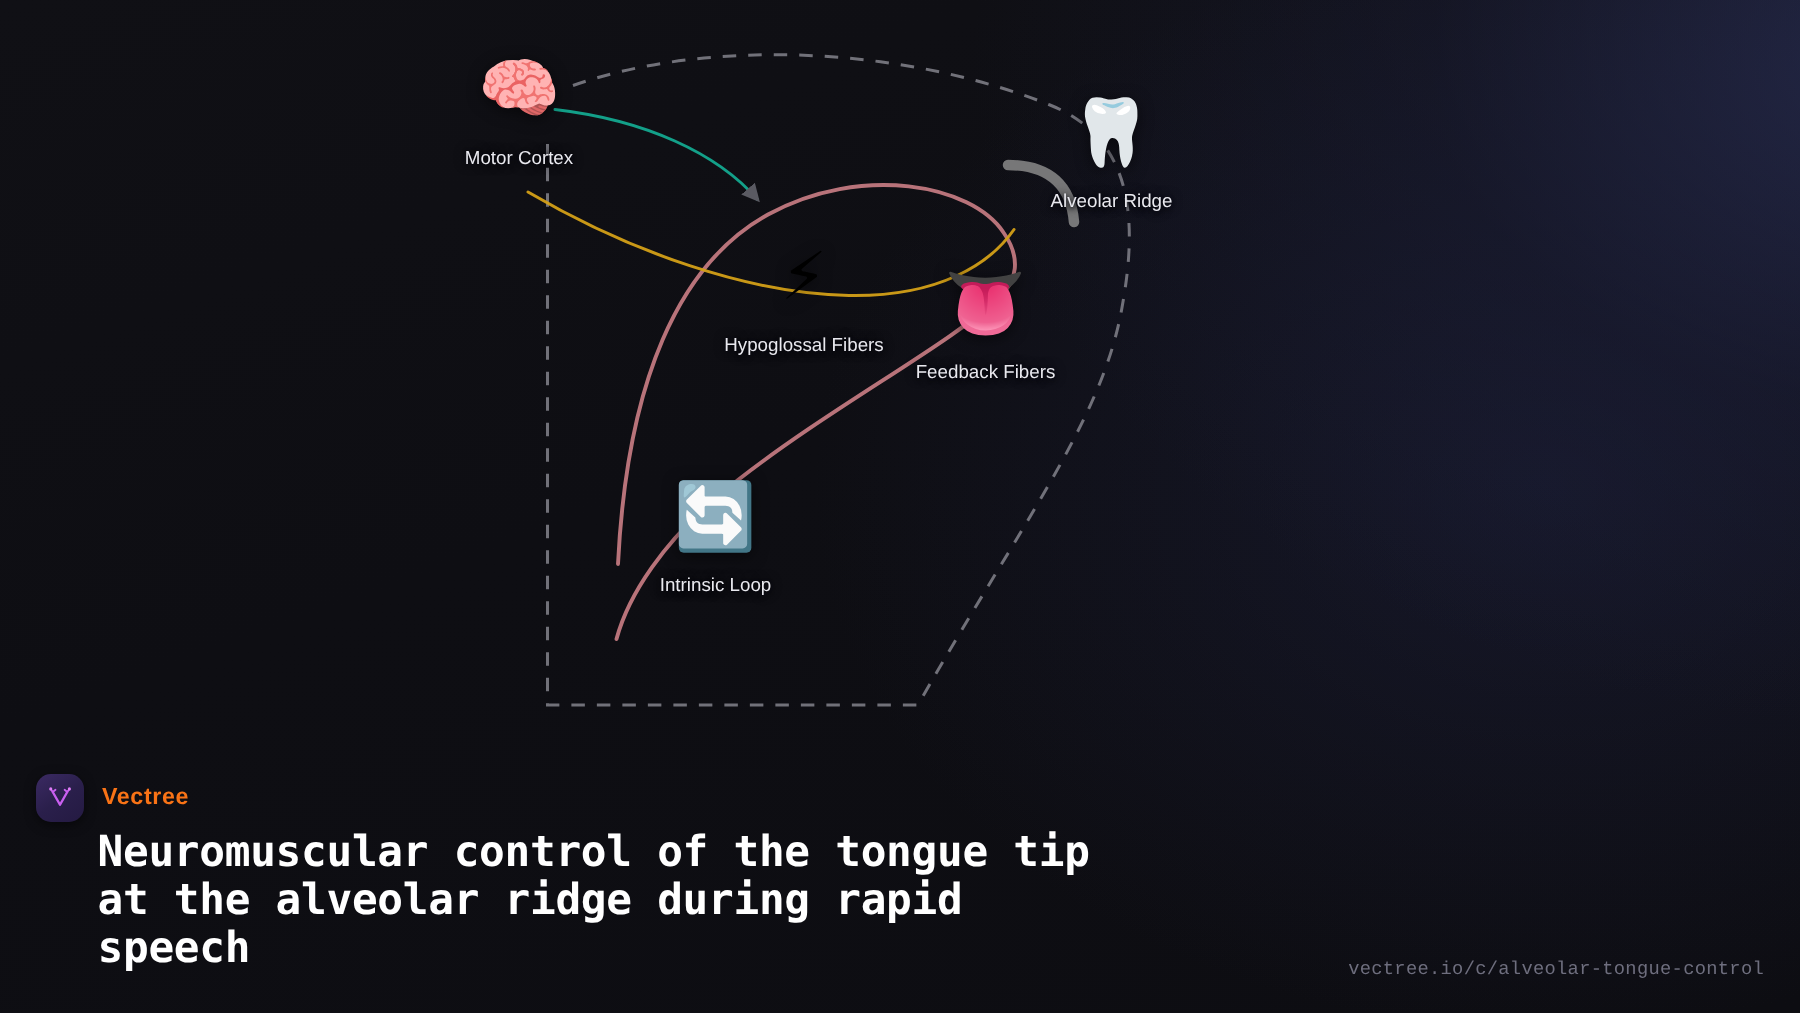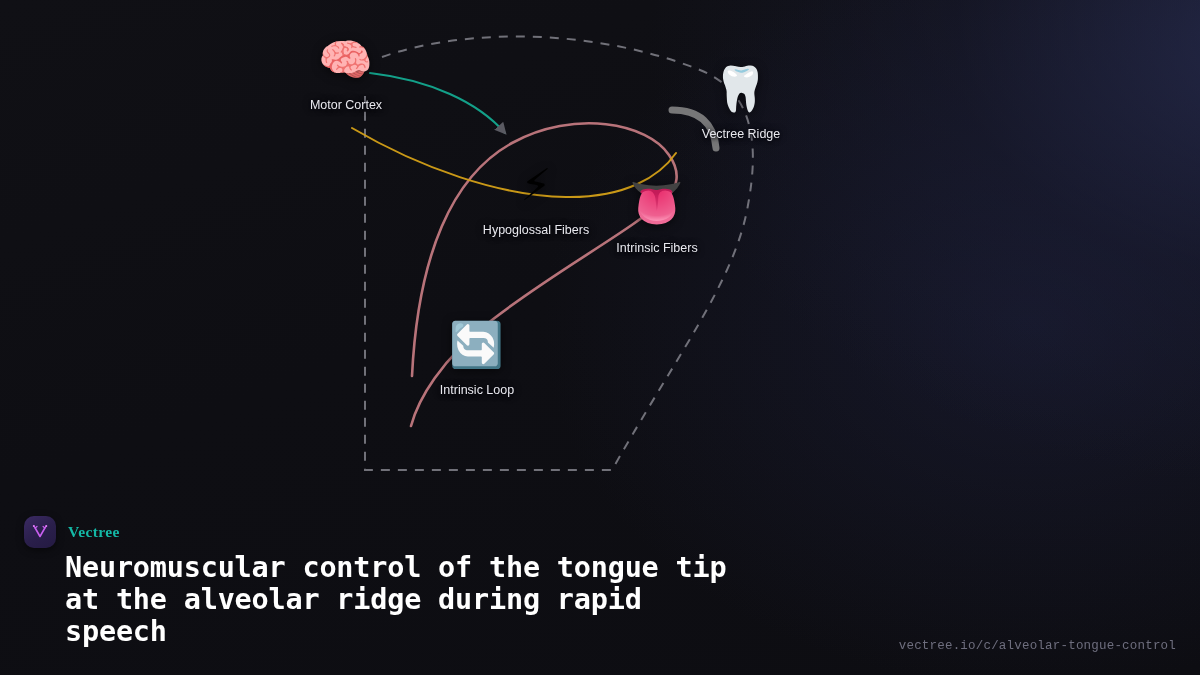--- a/index.html
+++ b/index.html
@@ -51,22 +51,22 @@
     display:flex;align-items:center;gap:12px;
   }
   #brand-logo{
     width:32px;height:32px;border-radius:10px;
     background:linear-gradient(145deg,#3b2a63 0%,#2a1f4b 52%,#241a42 100%);
     display:flex;align-items:center;justify-content:center;
     box-shadow:0 2px 7px rgba(0,0,0,0.5);
     flex:0 0 auto;
   }
   #brand-name{
-    font-family:Liberation Serif, serif;
-    font-size:15.5px;font-weight:700;color:#14b8a6;letter-spacing:0.4px;
+    font-family:Liberation Sans, sans-serif;
+    font-size:15.5px;font-weight:700;color:#f97316;letter-spacing:0.4px;
   }
   #headline{
     position:absolute;left:24px;top:62px;width:890px;
     font-family:"DejaVu Sans Mono","Liberation Mono",monospace;
     font-size:28.5px;font-weight:700;line-height:1.13;
     color:#ffffff;letter-spacing:-0.2px;
     white-space:pre-line;
     margin-left:41px;
   }
   #site-url{
@@ -107,31 +107,31 @@
     <path d="M 672,110 C 700,110 714,124 716,148" fill="none" stroke="#8a8a8a" stroke-width="7" stroke-linecap="round" opacity="0.85"></path>
   </svg>
 
   <div class="node" style="left:346px;top:75px">
     <div class="node-glyph">🧠</div>
     <div class="node-label">Motor Cortex</div>
   </div>
 
   <div class="node" style="left:741px;top:104px">
     <div class="node-glyph">🦷</div>
-    <div class="node-label">Vectree Ridge</div>
+    <div class="node-label">Alveolar Ridge</div>
   </div>
 
   <div class="node" style="left:536px;top:200px">
     <div class="node-glyph">⚡</div>
     <div class="node-label">Hypoglossal Fibers</div>
   </div>
 
   <div class="node" style="left:657px;top:218px">
     <div class="node-glyph">👅</div>
-    <div class="node-label">Intrinsic Fibers</div>
+    <div class="node-label">Feedback Fibers</div>
   </div>
 
   <div class="node" style="left:477px;top:360px">
     <div class="node-glyph">🔄</div>
     <div class="node-label">Intrinsic Loop</div>
   </div>
 </div>
 
 <div id="footer">
 

